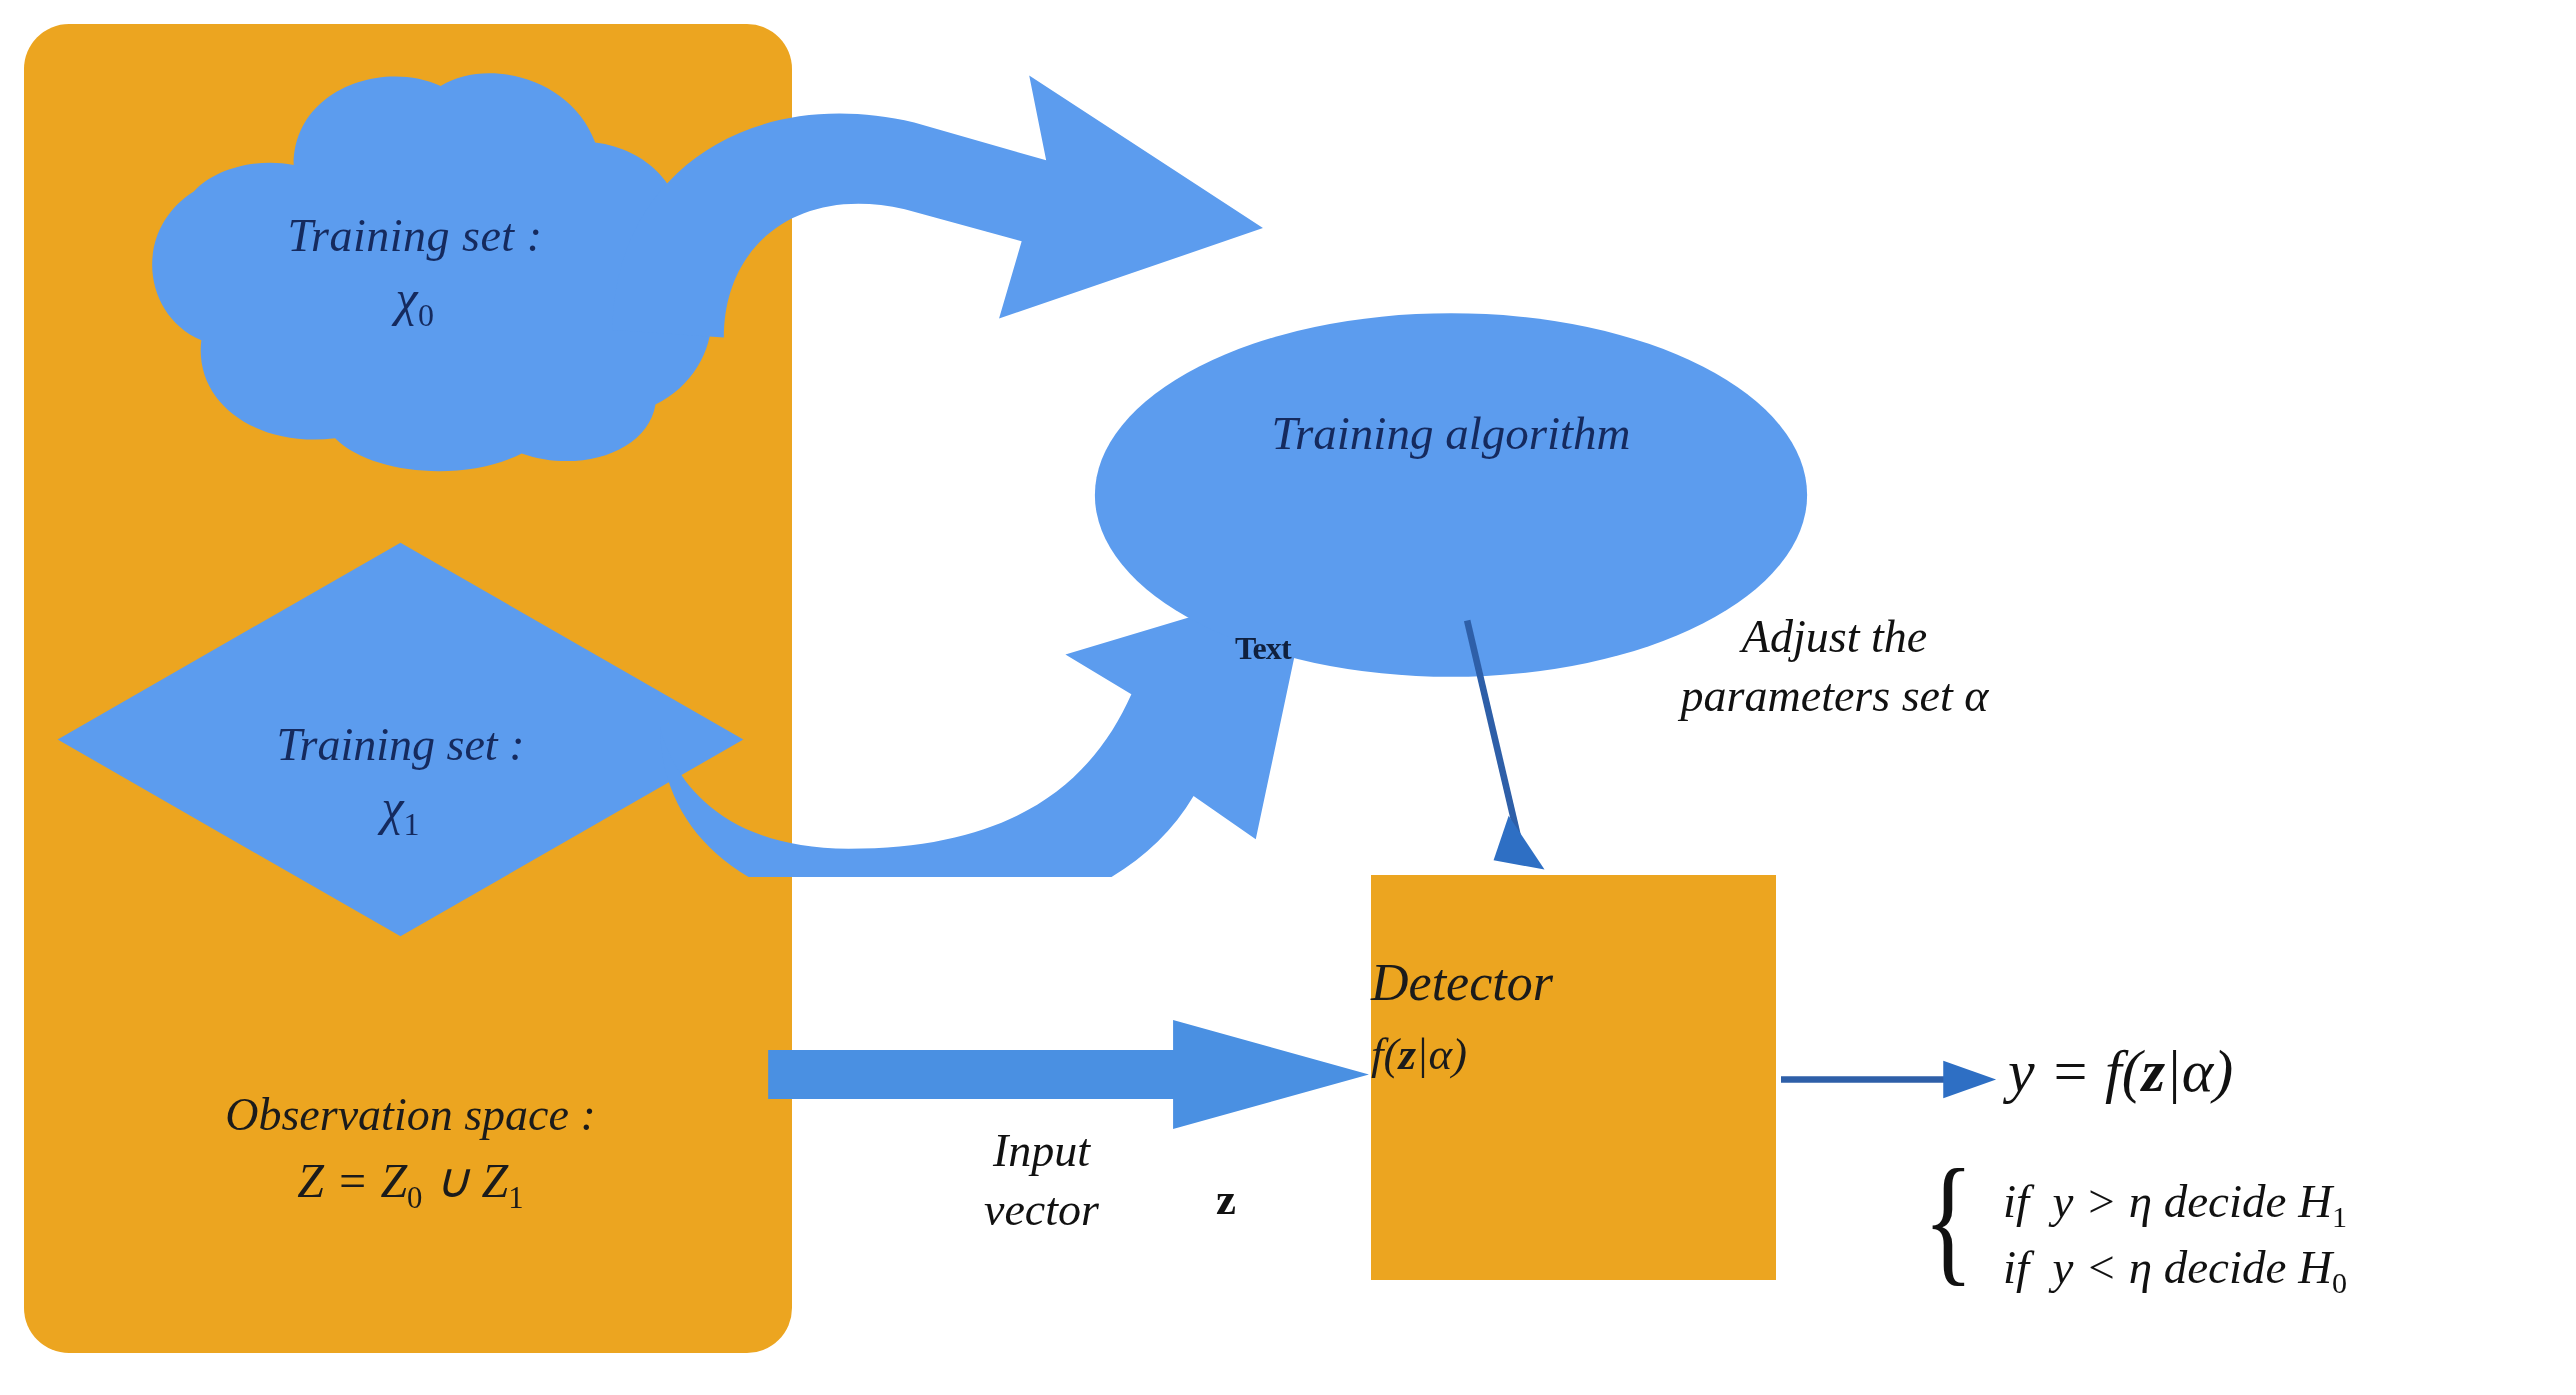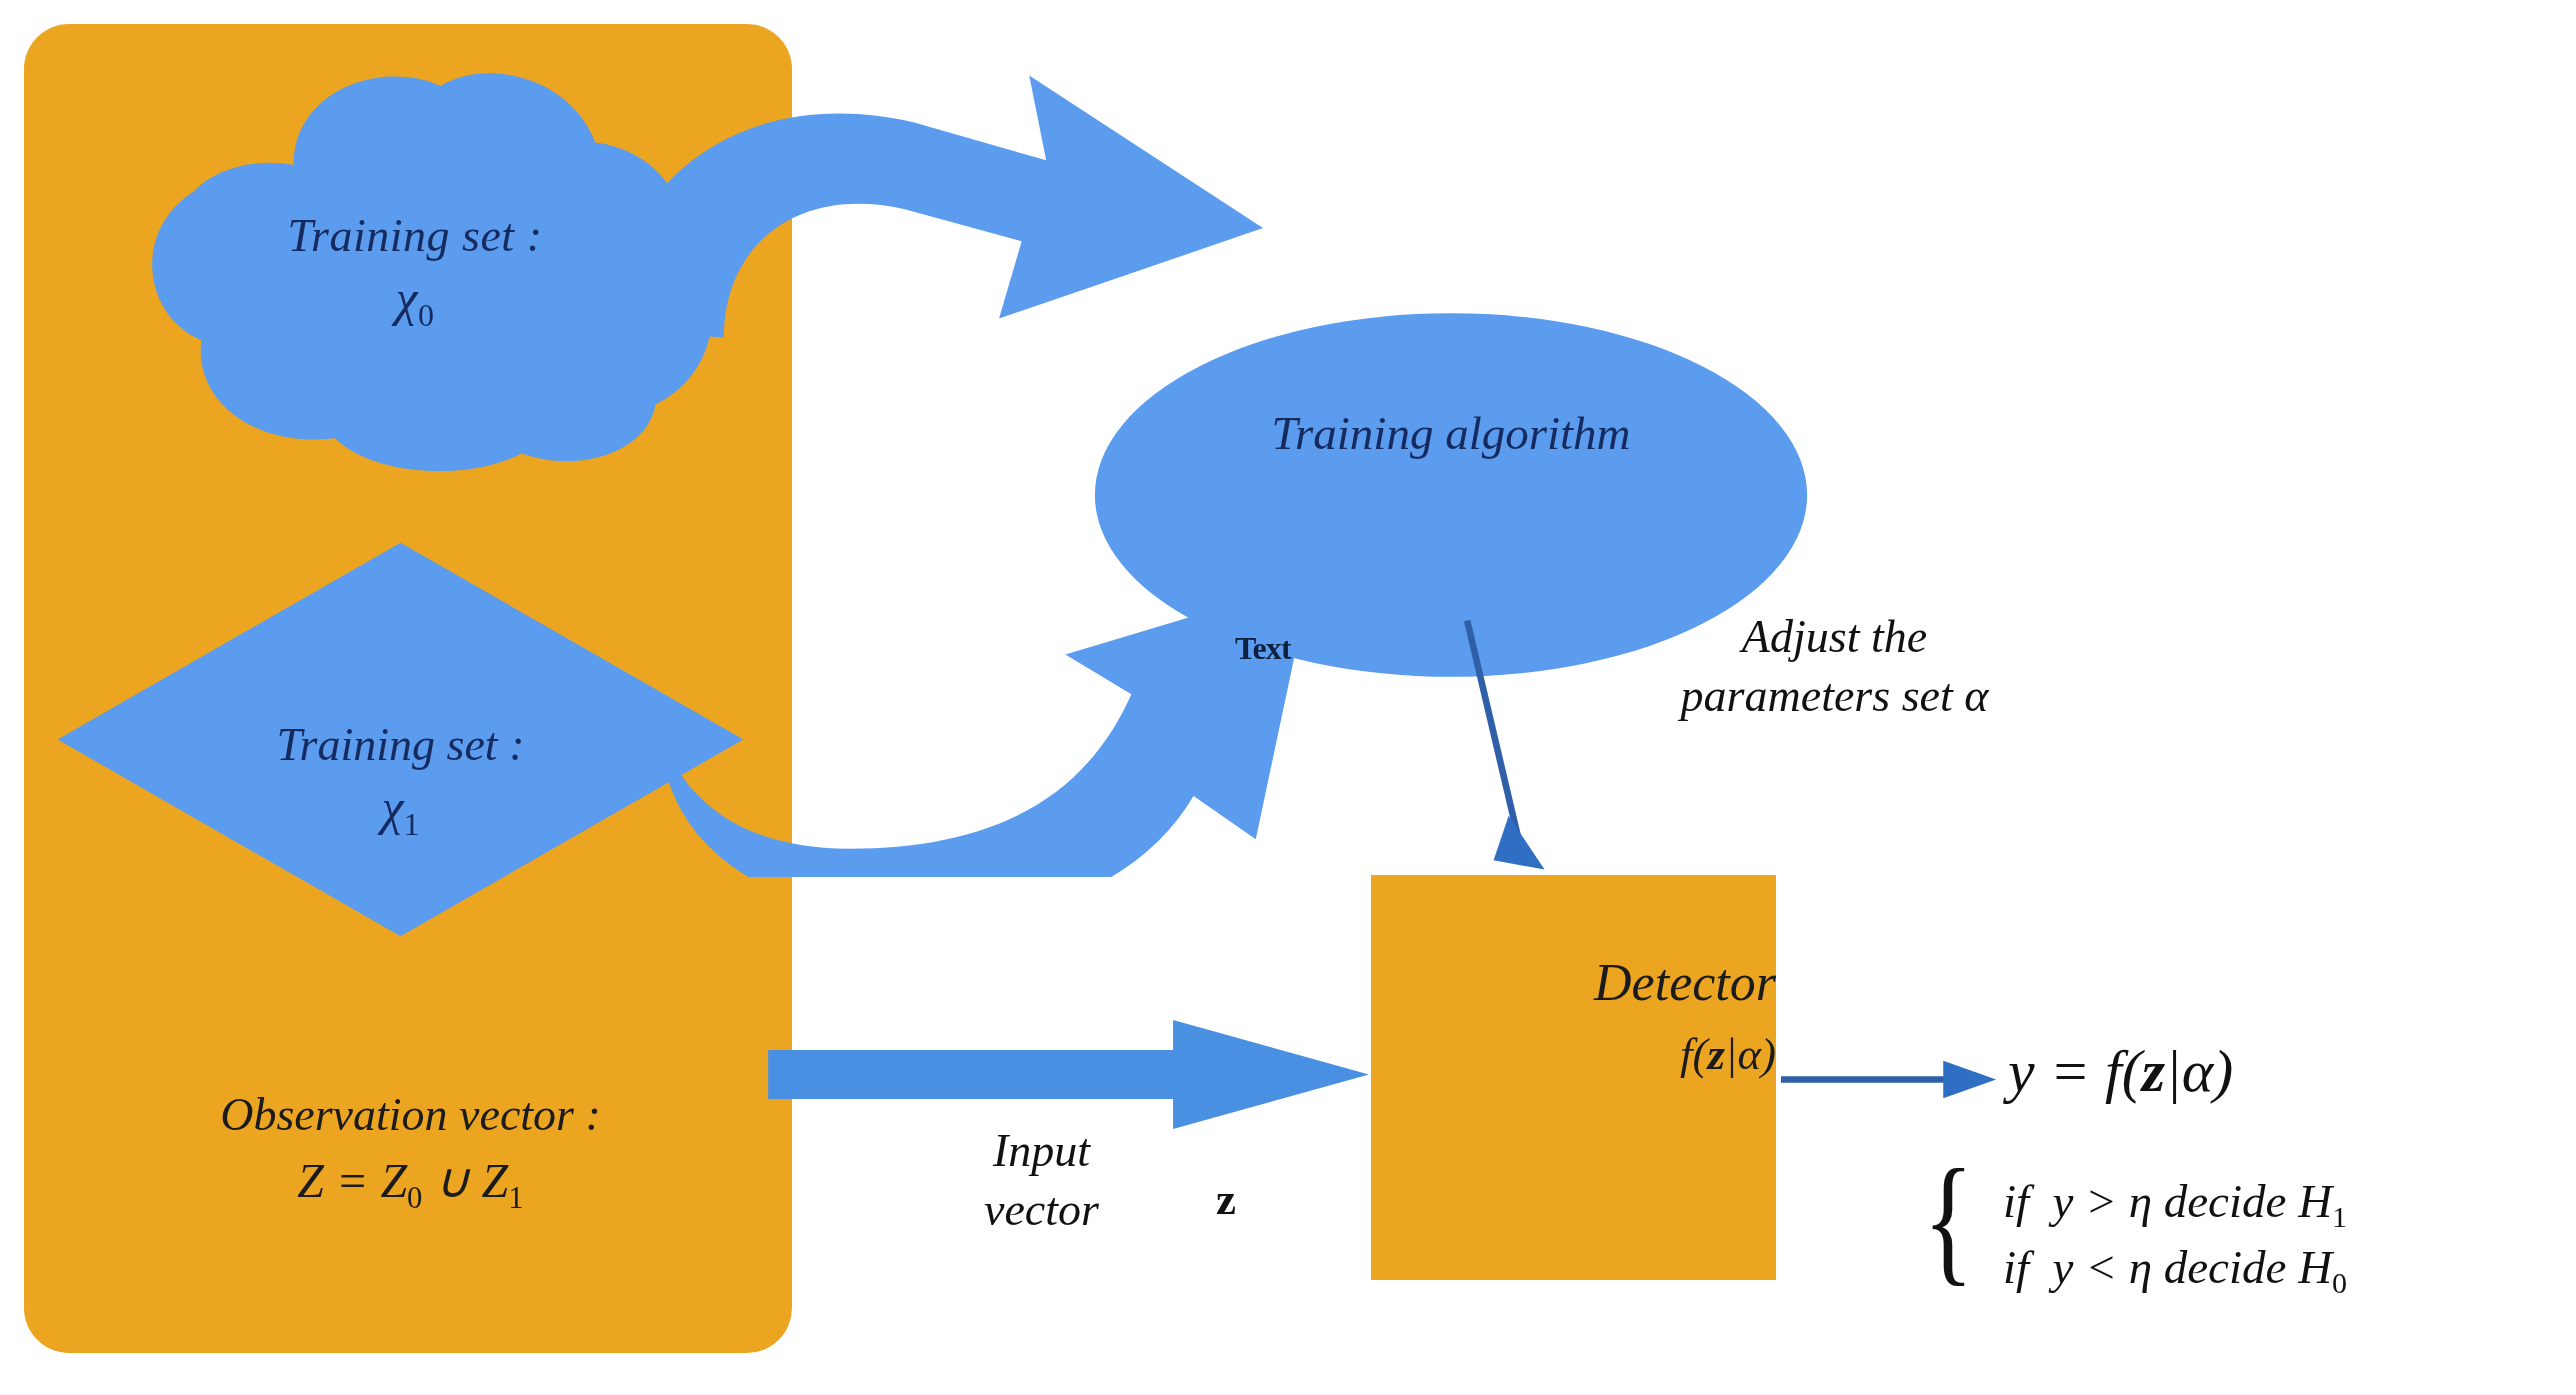--- a/index.html
+++ b/index.html
@@ -81,21 +81,21 @@
   .adjust .l1{display:block;}
   .adjust .l2{display:block;}
 
   
   .detector{
     position:absolute; left:1371px; top:875px; width:405px; height:405px;
     background:#ECA520;
   }
   .detector-label{
     position:absolute; left:1371px; top:957px; width:405px;
-    text-align:right; color:#1b1b1b; font-style:italic;
+    text-align:left; color:#1b1b1b; font-style:italic;
     font-size:52px; line-height:1;
     pointer-events:none;
   }
   .detector-label .l2{display:block;margin-top:22.6px;font-size:45px;}
 
   
   #input-arrow{position:absolute; left:768px; top:1018px; width:603px; height:113px;}
   #input-arrow svg{display:block;width:100%;height:100%;}
 
   .input-label{
@@ -165,21 +165,21 @@
     <svg viewBox="0 0 740 430" xmlns="http://www.w3.org/2000/svg" aria-hidden="true">
       <polygon points="370,6 734,215 370,424 6,215" fill="#5C9CEE"></polygon>
     </svg>
   </div>
   <div class="diamond-label">
     <span>Training    set :</span>
     <span class="l2">χ<sub>1</sub></span>
   </div>
 
   <div class="obs">
-    <span>Observation    vector :</span>
+    <span>Observation    space :</span>
     <span class="l2">Z = Z<sub>0</sub> ∪ Z<sub>1</sub></span>
   </div>
 
   <div class="curve-arrow" id="arrow-top">
     <svg viewBox="0 0 720 400" xmlns="http://www.w3.org/2000/svg" aria-hidden="true">
       <path d="M 10 280
                C 10 120, 150 18, 330 60
                L 470 100
                L 452 10
                L 700 172

